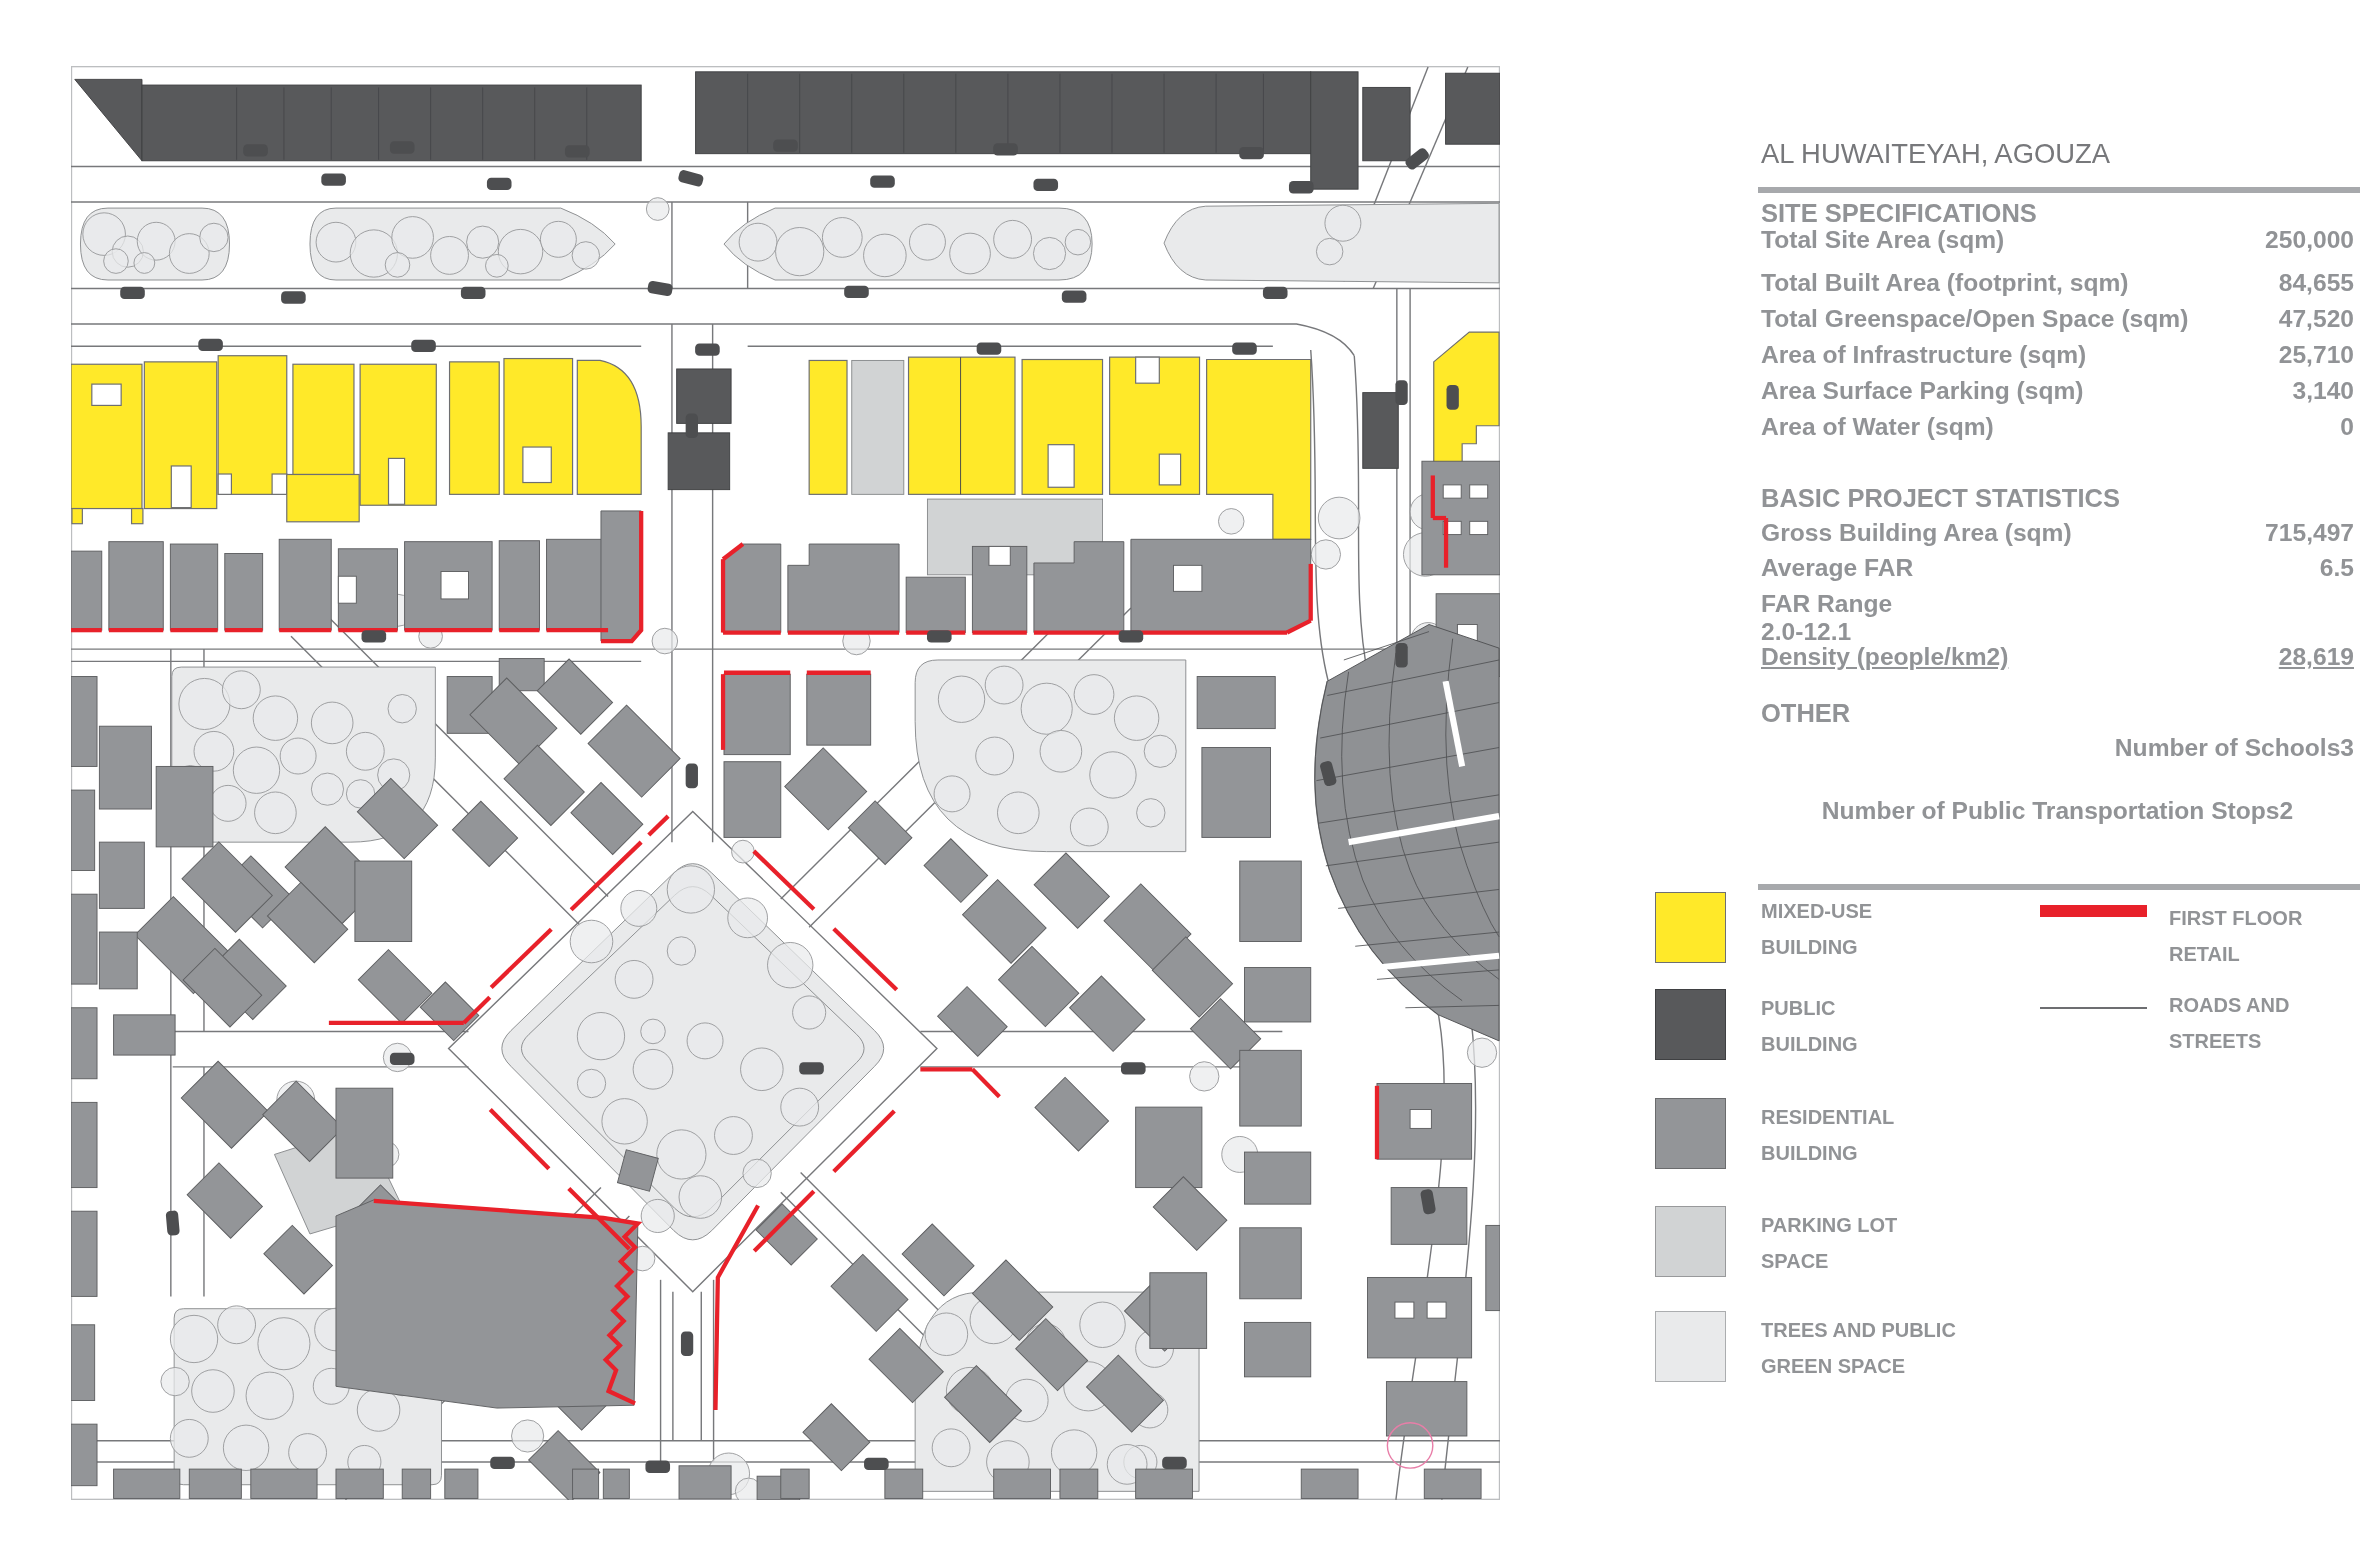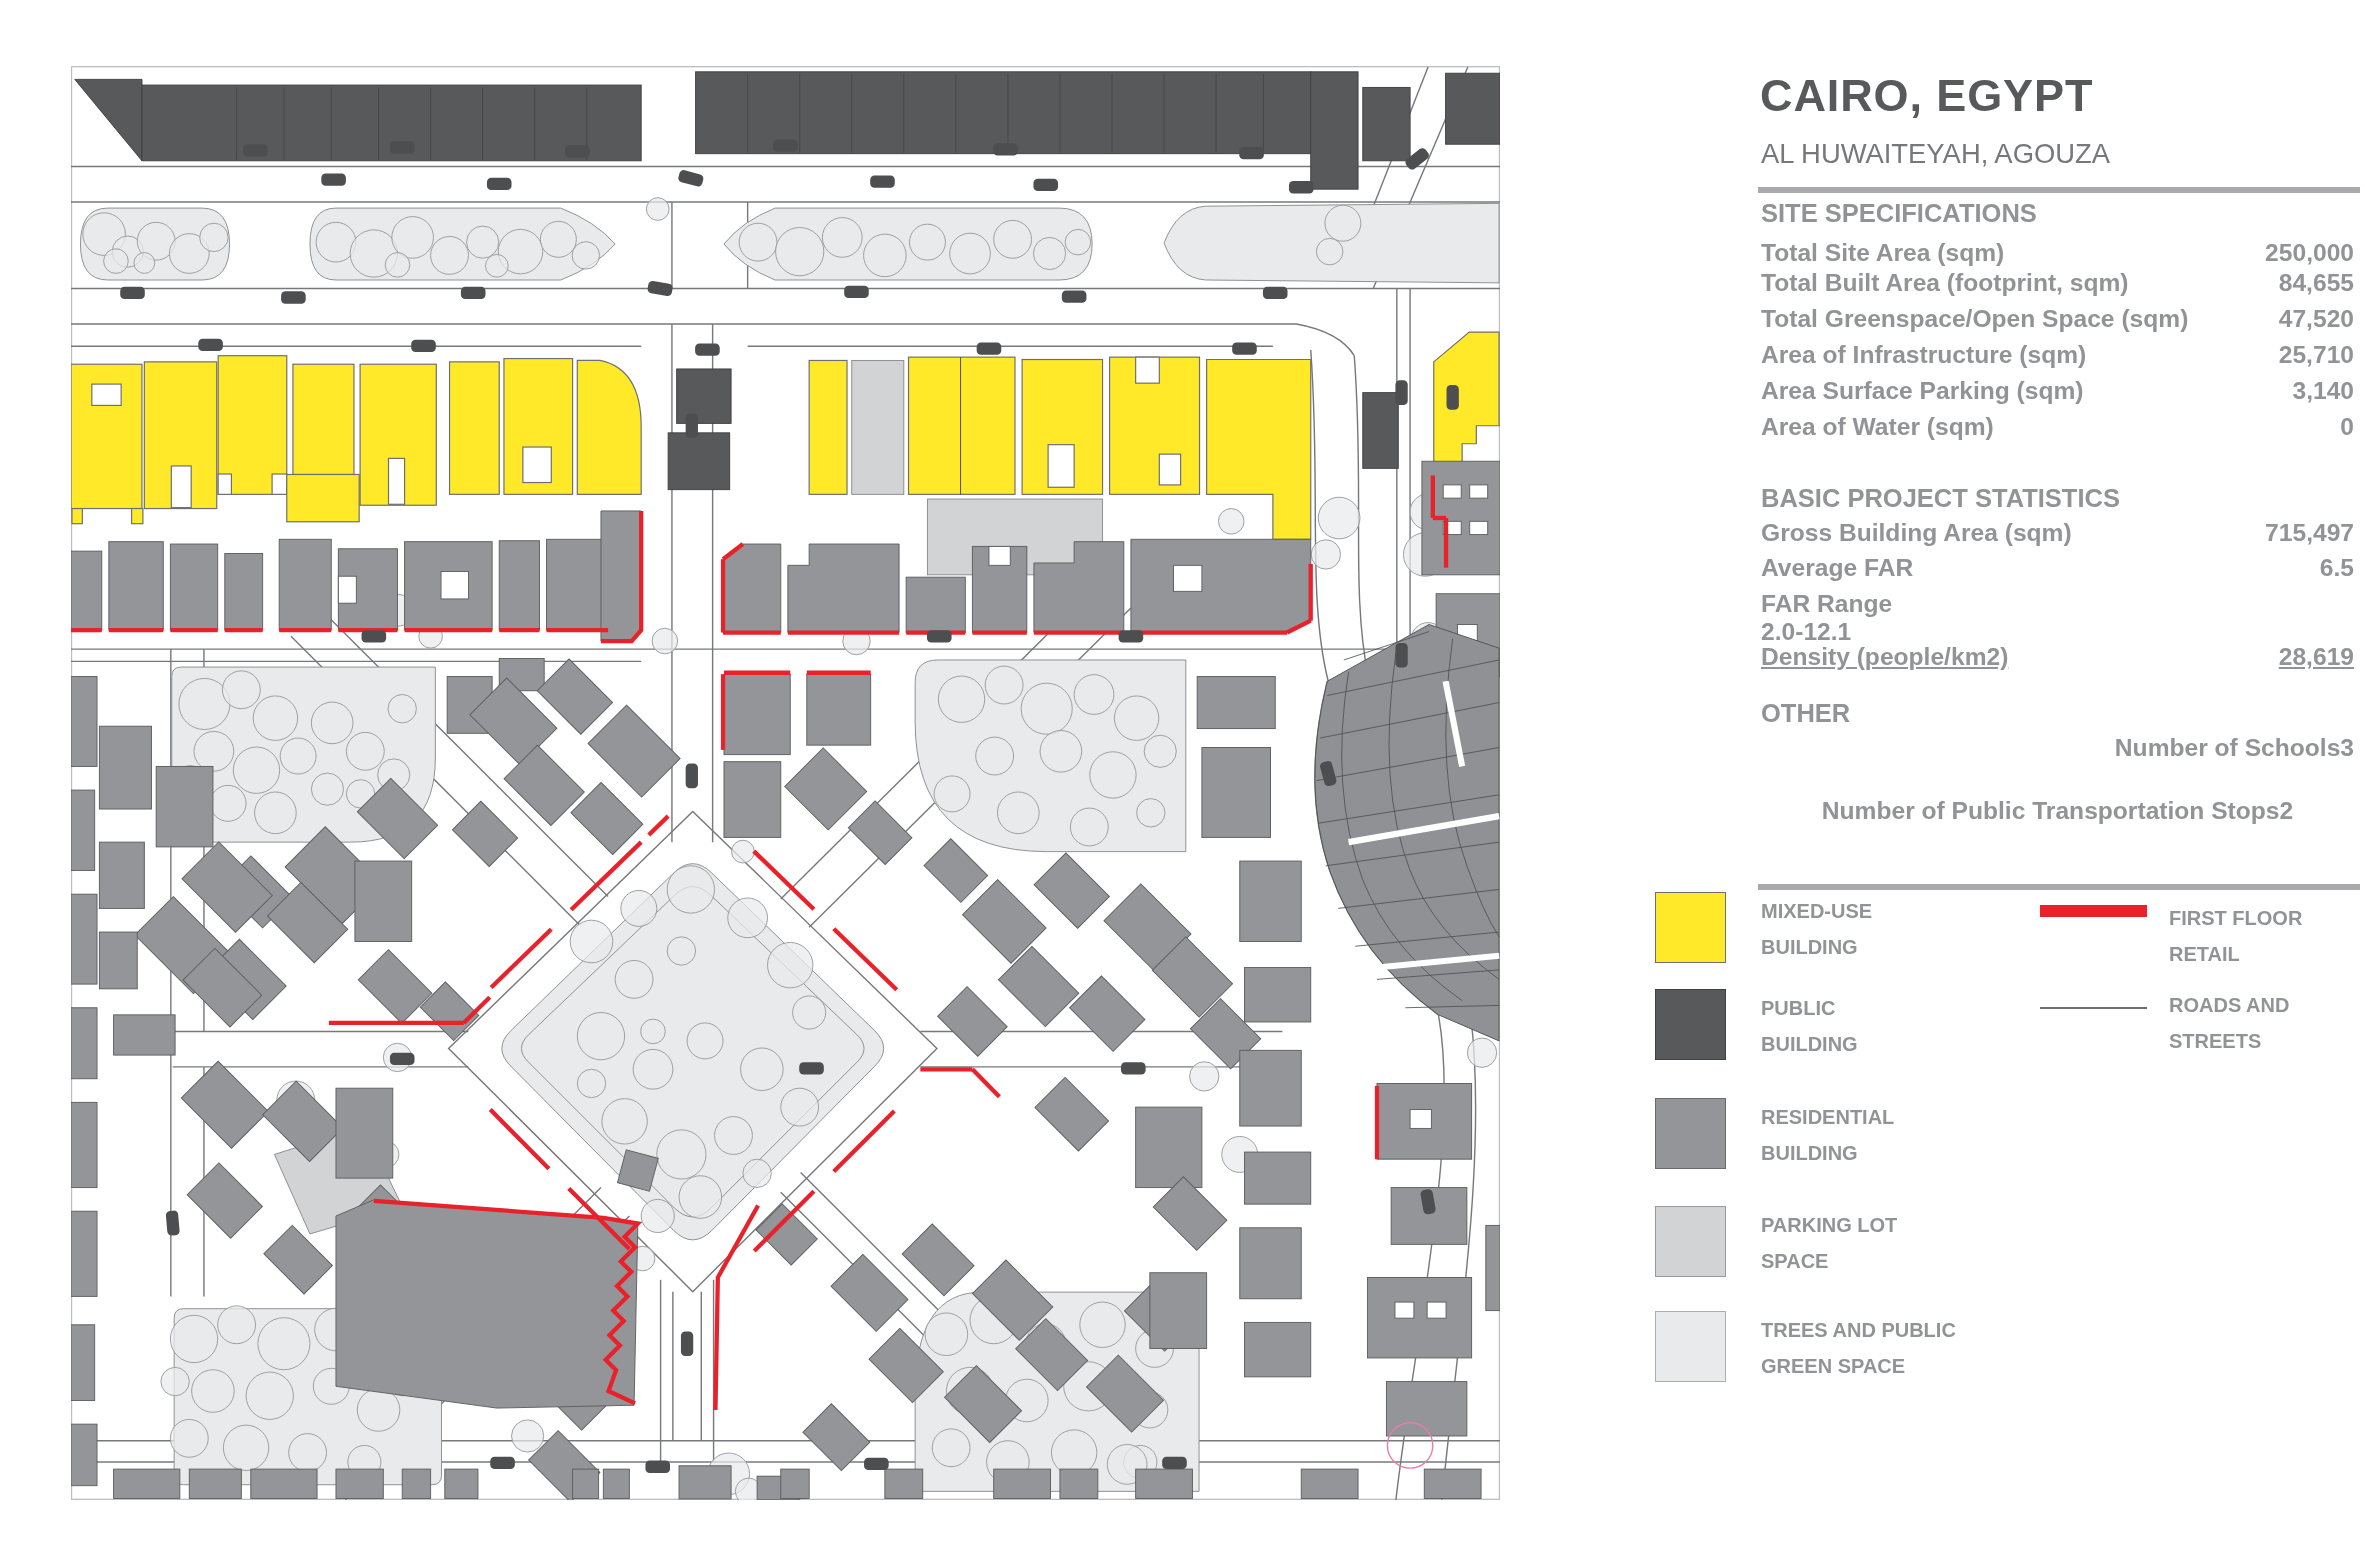--- a/index.html
+++ b/index.html
@@ -529,29 +529,28 @@
         <rect x="2842" y="2387" width="52" height="26" rx="9" transform="rotate(80 2868 2400)" class="m-car"></rect>
         <rect x="1286" y="1487" width="52" height="26" rx="9" transform="rotate(90 1312 1500)" class="m-car"></rect>
         <rect x="1276" y="2687" width="52" height="26" rx="9" transform="rotate(90 1302 2700)" class="m-car"></rect>
         <rect x="1214" y="2947" width="52" height="26" rx="9" class="m-car"></rect>
         <rect x="614" y="1192" width="52" height="26" rx="9" class="m-car"></rect>
         <rect x="1809" y="1192" width="52" height="26" rx="9" class="m-car"></rect>
         <rect x="2214" y="1192" width="52" height="26" rx="9" class="m-car"></rect>
       </g>
     </svg>
 
-  <div class="title">CAIRO, EGYPT</div>
   <div class="subtitle">AL HUWAITEYAH, AGOUZA</div>
   <div id="rules">
       <div class="rule" style="top: 187px;"></div>
       <div class="rule" style="top: 884px;"></div>
     </div>
   <div id="sections">
       <div class="section sec-heading" style="top: 199px;">SITE SPECIFICATIONS</div>
-      <div class="section stat-row" style="top: 239px;">
+      <div class="section stat-row" style="top: 218px; align-items: flex-end;">
         <span>Total Site Area (sqm)</span>
         <span>250,000</span>
       </div>
       <div class="section stat-row" style="top: 269px;">
         <span>Total Built Area (footprint, sqm)</span>
         <span>84,655</span>
       </div>
       <div class="section stat-row" style="top: 305px;">
         <span>Total Greenspace/Open Space (sqm)</span>
         <span>47,520</span>

